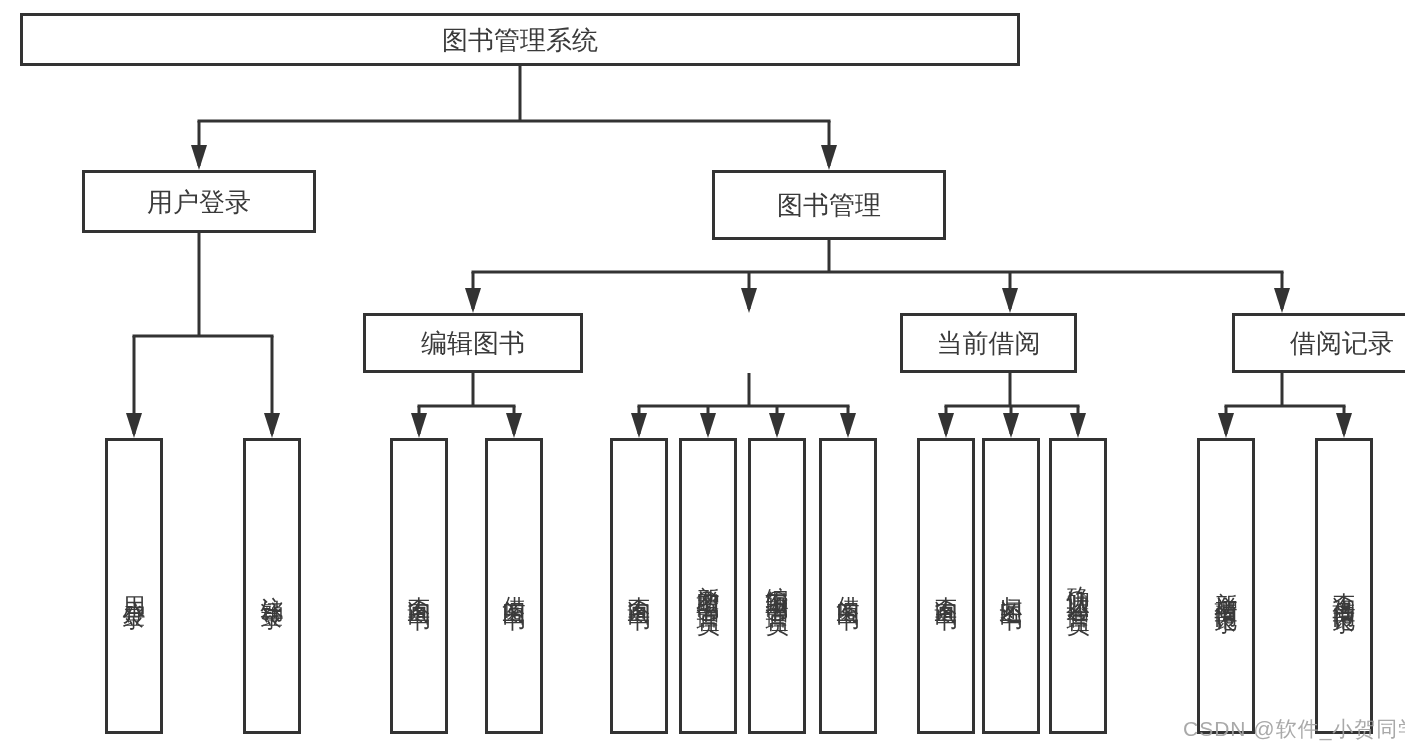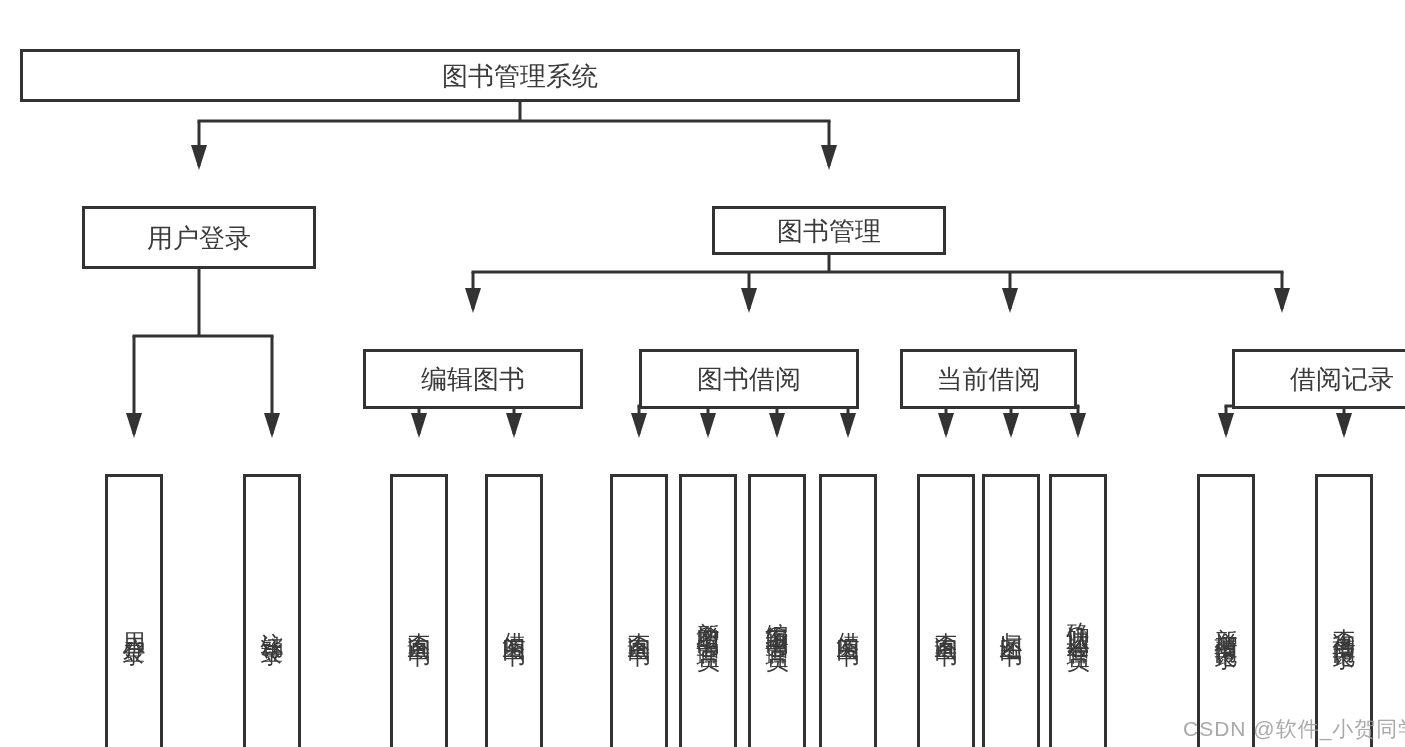--- a/index.html
+++ b/index.html
@@ -27,21 +27,20 @@
     background: #ffffff;
     border: 3px solid #333333;
     color: #3a3a3a;
     display: flex;
     align-items: center;
     justify-content: center;
     z-index: 2;
     font-size: 26px;
     line-height: 1;
     white-space: nowrap;
-    margin-top: 36px;
   }
   .node.vert {
     font-size: 23px;
     letter-spacing: 4px;
     writing-mode: vertical-rl;
     text-orientation: mixed;
   }
   .watermark {
     position: absolute;
     left: 1183px;
@@ -119,24 +118,23 @@
       <polygon points="1003,413 1019,413 1011,438"></polygon>
       <polygon points="1070,413 1086,413 1078,438"></polygon>
       <polygon points="1218,413 1234,413 1226,438"></polygon>
       <polygon points="1336,413 1352,413 1344,438"></polygon>
     </g>
   </svg>
 
   <div class="node" style="left:20px; top:13px; width:1000px; height:53px;">图书管理系统</div>
 
   <div class="node" style="left:82px; top:170px; width:234px; height:63px;">用户登录</div>
-  <div class="node" style="left:712px; top:170px; width:234px; height:49px;">图书管理</div>
+  <div class="node" style="left:712px; top:170px; width:234px; height:70px;">图书管理</div>
 
   <div class="node" style="left:363px; top:313px; width:220px; height:60px;">编辑图书</div>
-  <div class="node" style="left:639px; top:313px; width:220px; height:60px;">图书借阅</div>
   <div class="node" style="left:900px; top:313px; width:177px; height:60px;">当前借阅</div>
   <div class="node" style="left:1232px; top:313px; width:220px; height:60px;">借阅记录</div>
 
   <div class="node vert" style="left:105px; top:438px; width:58px; height:296px;">用户登录</div>
   <div class="node vert" style="left:243px; top:438px; width:58px; height:296px;">注销登录</div>
 
   <div class="node vert" style="left:390px; top:438px; width:58px; height:296px;">查询图书</div>
   <div class="node vert" style="left:485px; top:438px; width:58px; height:296px;">借阅图书</div>
 
   <div class="node vert" style="left:610px; top:438px; width:58px; height:296px;">查询图书</div>

